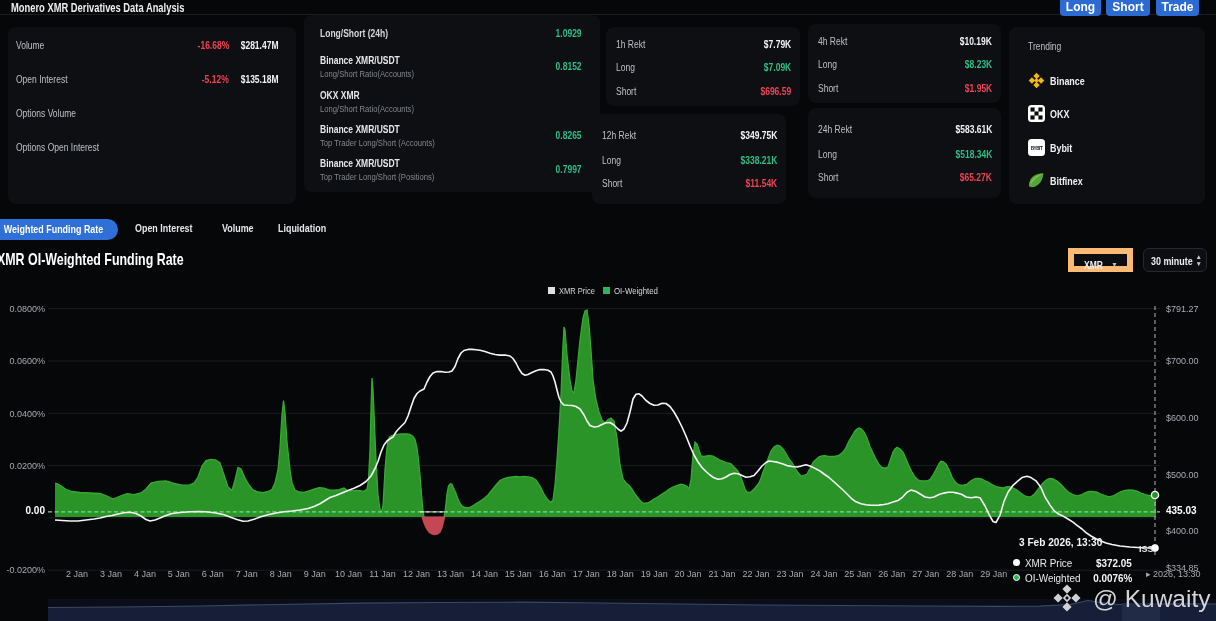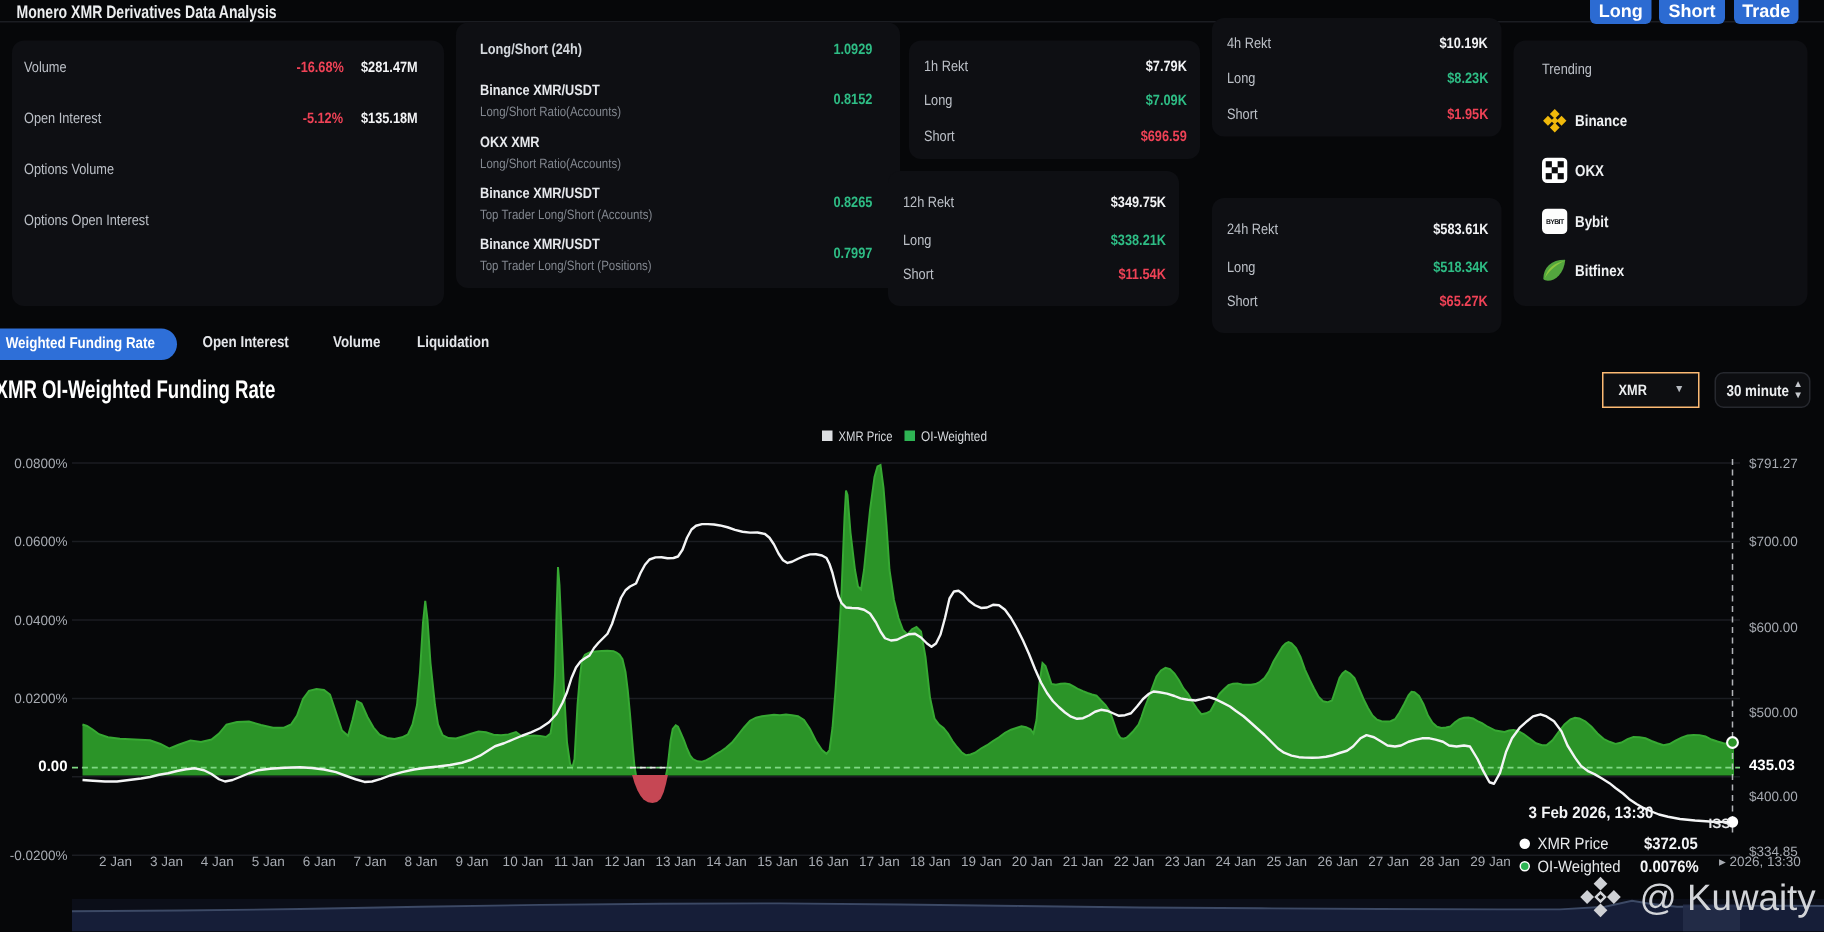--- a/index.html
+++ b/index.html
@@ -60,29 +60,29 @@
     <span class="tr rval" style="right:9px;top:59px">$696.59</span>
 </div>
 <div class="panel" style="left:592px;top:114px;width:194px;height:90px">
  <span class="tl lab" style="left:10px;top:16px">12h Rekt</span>
     <span class="tr wval" style="right:9px;top:16px">$349.75K</span>
  <span class="tl lab" style="left:10px;top:41px">Long</span>
     <span class="tr gval" style="right:9px;top:41px">$338.21K</span>
  <span class="tl lab" style="left:10px;top:64px">Short</span>
     <span class="tr rval" style="right:9px;top:64px">$11.54K</span>
 </div>
-<div class="panel" style="left:808px;top:12px;width:193px;height:79px">
+<div class="panel" style="left:808px;top:24px;width:193px;height:79px">
  <span class="tl lab" style="left:10px;top:12px">4h Rekt</span>
     <span class="tr wval" style="right:9px;top:12px">$10.19K</span>
  <span class="tl lab" style="left:10px;top:35px">Long</span>
     <span class="tr gval" style="right:9px;top:35px">$8.23K</span>
  <span class="tl lab" style="left:10px;top:59px">Short</span>
     <span class="tr rval" style="right:9px;top:59px">$1.95K</span>
 </div>
-<div class="panel" style="left:808px;top:132px;width:193px;height:90px">
+<div class="panel" style="left:808px;top:108px;width:193px;height:90px">
  <span class="tl lab" style="left:10px;top:16px">24h Rekt</span>
     <span class="tr wval" style="right:9px;top:16px">$583.61K</span>
  <span class="tl lab" style="left:10px;top:41px">Long</span>
     <span class="tr gval" style="right:9px;top:41px">$518.34K</span>
  <span class="tl lab" style="left:10px;top:64px">Short</span>
     <span class="tr rval" style="right:9px;top:64px">$65.27K</span>
 </div>
 
 <div class="panel" style="left:1009px;top:27px;width:196px;height:177px">
  <span class="tl lab" style="left:19px;top:14px">Trending</span>
@@ -118,21 +118,21 @@
       </svg></div>
     <span class="tl" style="left:41px;top:148px;color:#eef0f2;font-size:10.5px;font-weight:700">Bitfinex</span>
 </div>
 
 <div class="abs" style="left:-10px;top:219px;width:128px;height:21px;background:#2e6fd8;border-radius:11px;color:#fff;font-size:10.5px;font-weight:700;text-align:center;line-height:21px;white-space:nowrap"><span style="display:inline-block;transform:scaleX(.85)">Weighted Funding Rate</span></div>
 <span class="tl" style="left:135px;top:222px;color:#e4e6ea;font-size:10.5px;font-weight:700">Open Interest</span>
 <span class="tl" style="left:222px;top:222px;color:#e4e6ea;font-size:10.5px;font-weight:700">Volume</span>
 <span class="tl" style="left:278px;top:222px;color:#e4e6ea;font-size:10.5px;font-weight:700">Liquidation</span>
 <div class="abs" style="left:-3px;top:250px;color:#fff;font-size:17px;font-weight:700;transform:scaleX(.73);transform-origin:0 0;white-space:nowrap">XMR OI-Weighted Funding Rate</div>
 
-<div class="abs" style="left:1068px;top:248px;width:65px;height:24px;background:#0d0e11;border:1px solid #fdba74;border-radius:0">
+<div class="abs" style="left:1068px;top:248px;width:65px;height:24px;background:#0d0e11;border:6px solid #fdba74;border-radius:0">
  <span class="tl" style="left:10px;top:6px;color:#eceef0;font-size:10px;font-weight:700">XMR</span>
  <span class="abs" style="right:9px;top:7px;color:#b6bac0;font-size:7px">▼</span>
   </div>
 <div class="abs" style="left:1143px;top:248px;width:64px;height:24px;background:#0d0e11;border:1px solid #26282e;border-radius:6px">
  <span class="tl" style="left:7px;top:6px;color:#eceef0;font-size:10.5px;font-weight:700">30 minute</span>
  <span class="abs" style="right:4px;top:5px;color:#c6c9ce;font-size:6.5px;line-height:6.5px">▲<br>▼</span>
   </div>
 
 <svg class="abs" style="left:0;top:0" width="1216" height="621" xmlns="http://www.w3.org/2000/svg">
 <line x1="48" y1="308.7" x2="1160" y2="308.7" stroke="#1b1d22" stroke-width="1"></line>

